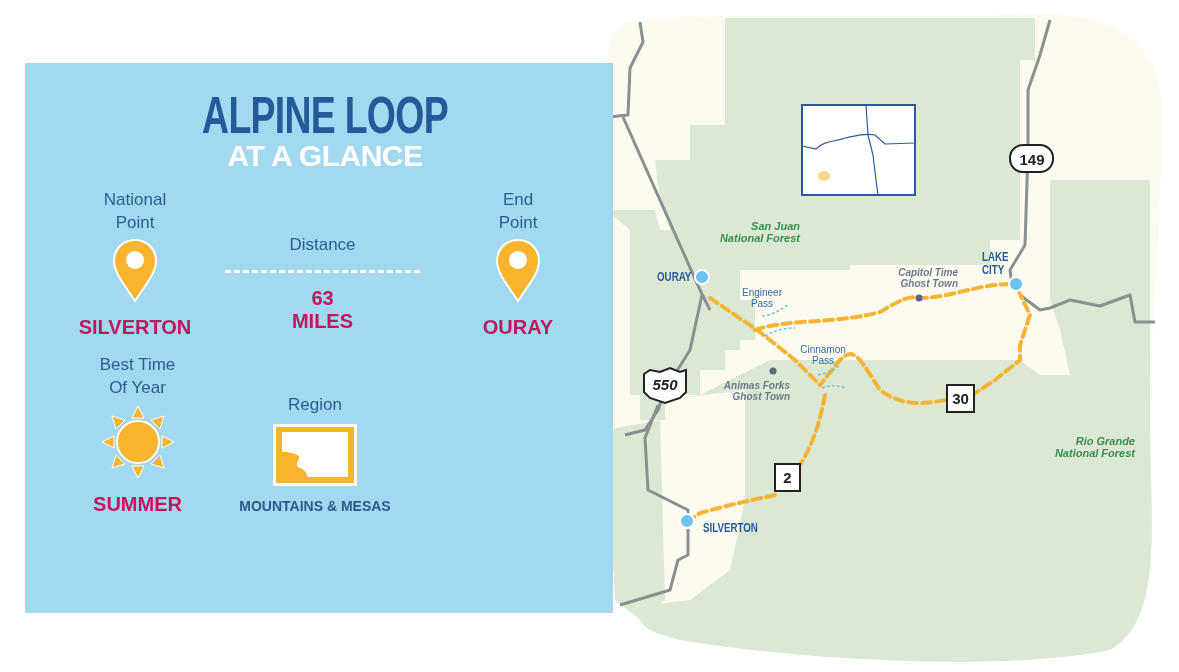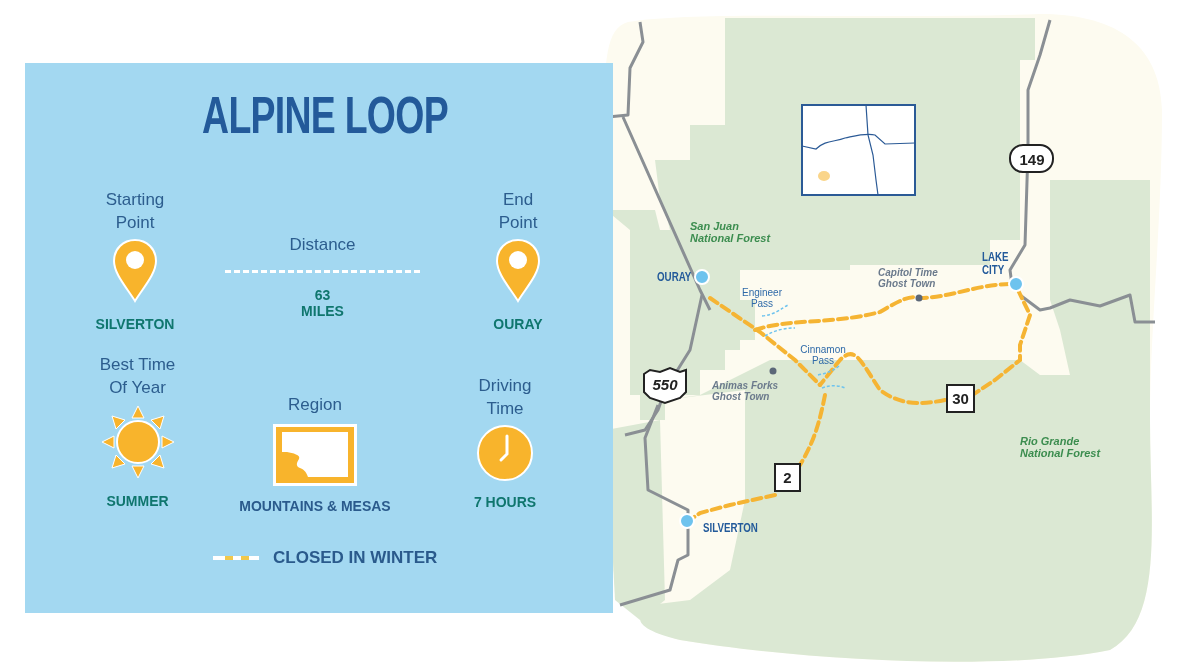--- a/index.html
+++ b/index.html
@@ -3,24 +3,24 @@
 <meta charset="utf-8">
 <style>
   html,body{margin:0;padding:0;}
   body{width:1179px;height:672px;background:#ffffff;position:relative;overflow:hidden;font-family:"Liberation Sans",sans-serif;}
   .panel{position:absolute;left:25px;top:63px;width:588px;height:550px;background:#a3d8f1;}
   .title{position:absolute;left:0;width:600px;text-align:center;color:#235a9a;}
   .title-main{top:22px;font-family:"Liberation Sans Narrow","Liberation Sans",sans-serif;font-weight:700;font-size:52px;letter-spacing:-1px;transform:scaleX(0.72);transform-origin:center;}
   .title-sub{top:76px;font-weight:700;font-size:30px;color:#ffffff;letter-spacing:-0.5px;}
   .cell{position:absolute;text-align:center;color:#235a9a;}
   .lbl{font-size:17px;line-height:23px;color:#2c5d8e;}
-  .val{font-weight:700;font-size:14px;color:#0f766e;}
+  .val{font-weight:700;font-size:20px;color:#be185d;}
   .val-sm{font-weight:700;font-size:14px;color:#2a5a8c;}
   .map{position:absolute;left:0;top:0;width:1179px;height:672px;}
-  .maplbl{position:absolute;font-style:italic;font-weight:700;font-size:11px;line-height:12px;text-align:left;}
+  .maplbl{position:absolute;font-style:italic;font-weight:700;font-size:11px;line-height:12px;text-align:right;}
   .green{color:#3c8d4f;}
   .grey{color:#6b7a8c;}
   .pass{color:#2f6aa8;font-style:normal;font-weight:400;font-size:10px;line-height:11px;position:absolute;text-align:center;}
   .town{position:absolute;font-family:"Liberation Sans Narrow","Liberation Sans",sans-serif;font-weight:700;color:#235a9a;font-size:13px;line-height:13px;transform:scaleX(0.75);transform-origin:left;}
   .shield{position:absolute;font-weight:700;color:#222;font-size:15px;text-align:center;}
 </style>
 </head>
 <body>
 
 <svg class="map" viewBox="0 0 1179 672" xmlns="http://www.w3.org/2000/svg">
@@ -106,23 +106,24 @@
   <div>Engineer</div>
   <div>Pass</div>
 </div>
 <div class="pass" style="left:788px;top:344px;width:70px;">
   <div>Cinnamon</div>
   <div>Pass</div>
 </div>
 
 <div class="panel">
   <div class="title title-main">ALPINE LOOP</div>
+  <div class="title title-sub">AT A GLANCE</div>
 
   <div class="cell" style="left:45px;top:125px;width:130px;">
-    <div class="lbl">Starting</div>
+    <div class="lbl">National</div>
     <div class="lbl">Point</div>
     <svg width="46" height="66" viewBox="0 0 46 66" style="margin-top:4px;">
       <path d="M23,2 C11,2 2,11 2,23 C2,36 15,50 23,63 C31,50 44,36 44,23 C44,11 35,2 23,2 Z" fill="#f8b42c" stroke="#fff" stroke-width="2"></path>
       <circle cx="23" cy="22" r="9" fill="#fff"></circle>
     </svg>
     <div class="val" style="margin-top:8px;">SILVERTON</div>
   </div>
 
   <div class="cell" style="left:200px;top:170px;width:195px;">
     <div class="lbl">Distance</div>
@@ -163,31 +164,14 @@
         <polygon points="11,11 24,15 15,24"></polygon>
         <polygon points="63,11 59,24 50,15"></polygon>
         <polygon points="11,63 15,50 24,59"></polygon>
         <polygon points="63,63 50,59 59,50"></polygon>
       </g>
       <circle cx="37" cy="37" r="21" fill="#f8b42c" stroke="#fff" stroke-width="2"></circle>
     </svg>
     <div class="val" style="margin-top:10px;">SUMMER</div>
   </div>
 
-  <div class="cell" style="left:415px;top:311px;width:130px;">
-    <div class="lbl">Driving</div>
-    <div class="lbl">Time</div>
-    <svg width="58" height="58" viewBox="0 0 58 58" style="margin-top:4px;">
-      <circle cx="29" cy="29" r="27" fill="#f8b42c" stroke="#fff" stroke-width="2"></circle>
-      <path d="M31,12 L31,30 L25,36" fill="none" stroke="#fff" stroke-width="3" stroke-linecap="round"></path>
-    </svg>
-    <div class="val" style="margin-top:8px;">7 HOURS</div>
-  </div>
 
-  <div style="position:absolute;left:188px;top:485px;display:flex;align-items:center;">
-    <svg width="46" height="6" viewBox="0 0 46 6">
-      <rect x="0" y="1" width="46" height="4" fill="#ffffff"></rect>
-      <rect x="12" y="1" width="8" height="4" fill="#f1c84a"></rect>
-      <rect x="28" y="1" width="8" height="4" fill="#f1c84a"></rect>
-    </svg>
-    <span style="margin-left:14px;font-weight:700;font-size:17px;color:#2a5a8c;">CLOSED IN WINTER</span>
-  </div>
 </div>
 
 </body></html>

